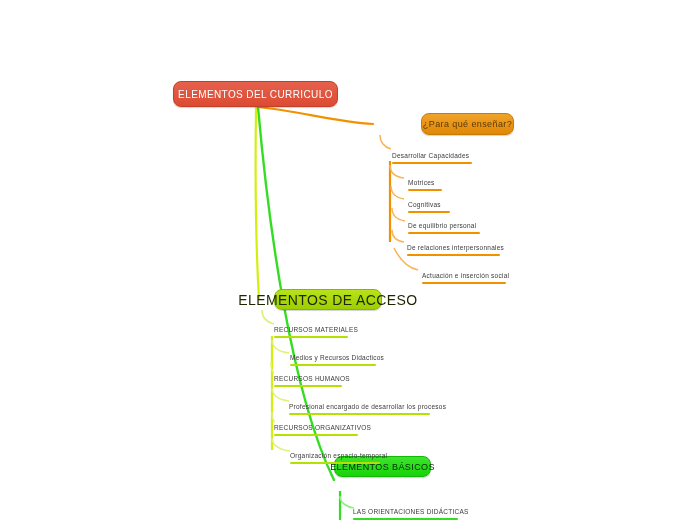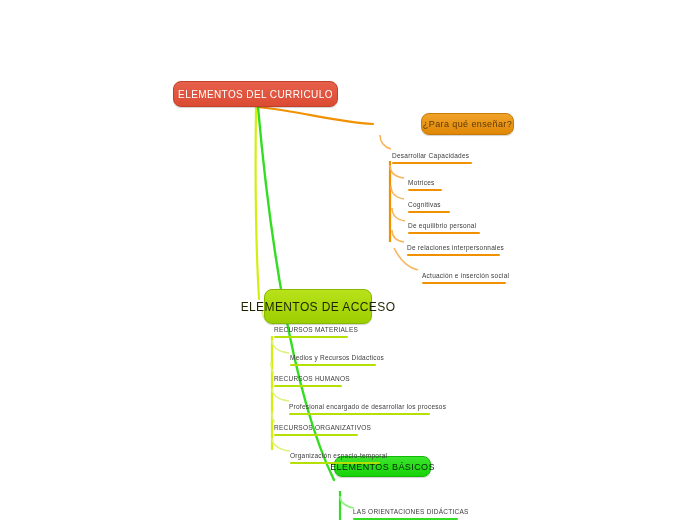--- a/index.html
+++ b/index.html
@@ -51,26 +51,26 @@
     left: 373px; top: 113px;
     width: 93px; height: 22px;
     background: linear-gradient(#f0a32a, #e08706);
     border: 1px solid #c87a05;
     color: #5e3a02;
     font-size: 9px;
     box-shadow: 0 1px 1px rgba(0,0,0,0.18);
     margin-left: 48px;
   }
   .node-lime {
-    left: 264px; top: 289px;
-    width: 108px; height: 35px;
+    left: 274px; top: 289px;
+    width: 108px; height: 21px;
     background: linear-gradient(#b8e21a, #9ccf00);
     border: 1px solid #87b800;
     color: #1d2600;
-    font-size: 12px;
+    font-size: 14px;
     box-shadow: 0 1px 1px rgba(0,0,0,0.18);
   }
   .node-green {
     left: 334px; top: 456px;
     width: 97px; height: 21px;
     background: linear-gradient(#3ce52c, #18d309);
     border: 1px solid #13b806;
     color: #06260a;
     font-size: 9px;
     box-shadow: 0 1px 1px rgba(0,0,0,0.18);

